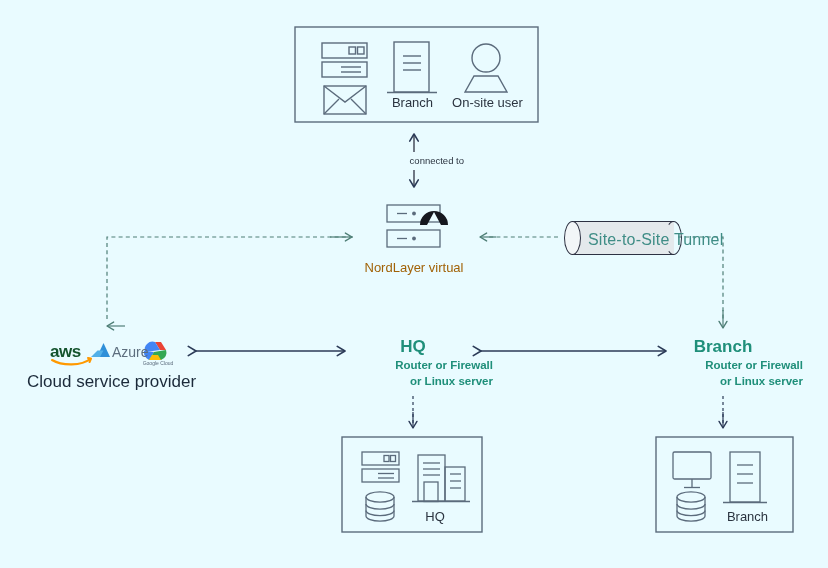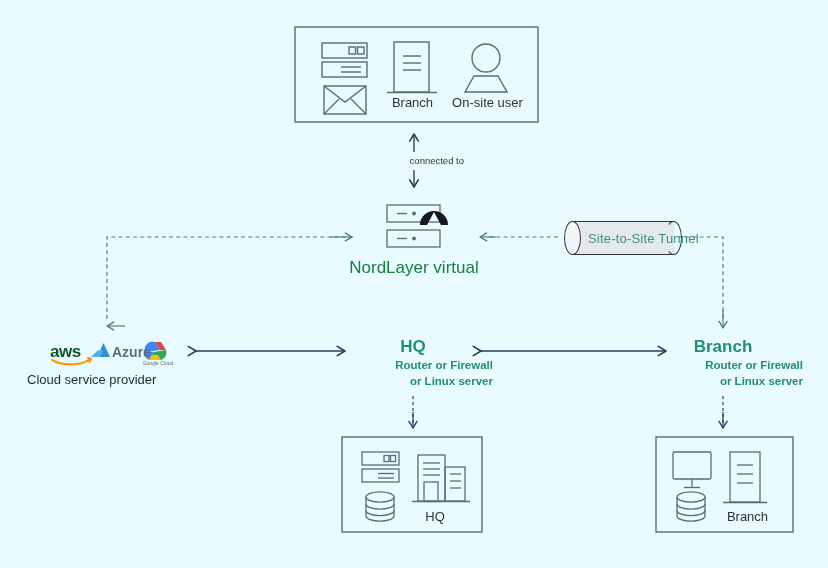--- a/index.html
+++ b/index.html
@@ -27,22 +27,22 @@
     text-align: center;
     white-space: nowrap;
   }
   .small-note {
     color: #2b3440;
     font-size: 9.5px;
     text-align: right;
     white-space: nowrap;
   }
   .node-caption {
-    color: #15803d;
-    font-size: 17px;
+    color: #a16207;
+    font-size: 13px;
     line-height: 18px;
     text-align: center;
     white-space: nowrap;
   }
   .site-title {
     color: #1f8f7a;
     font-size: 17px;
     font-weight: bold;
     text-align: center;
     white-space: nowrap;
@@ -50,27 +50,27 @@
   .site-sub {
     color: #1f8f7a;
     font-size: 11.5px;
     font-weight: bold;
     line-height: 16px;
     text-align: right;
     white-space: nowrap;
   }
   .cloud-caption {
     color: #1b2a3a;
-    font-size: 13px;
+    font-size: 17px;
     text-align: left;
     white-space: nowrap;
   }
   .tunnel-label {
     color: #3f8d86;
-    font-size: 13px;
+    font-size: 16px;
     white-space: nowrap;
     letter-spacing: .2px;
   }
 
   
   .tunnel-wrap { position: absolute; }
   .tunnel-body {
     position: absolute;
     left: 10px; top: 0;
     width: 102px; height: 34px;
@@ -275,21 +275,21 @@
   <div class="abs node-caption" style="left:334px;top:259px;width:160px;">NordLayer virtual</div>
 
   <div class="tunnel-wrap" style="left:562px;top:221px;width:124px;height:34px;">
     <div class="tunnel-body"></div>
     <div class="tunnel-cap-right"></div>
     <div class="tunnel-cap-left"></div>
     <div class="tunnel-label-pos tunnel-label">Site-to-Site Tunnel</div>
   </div>
 
   <div class="abs aws-text" style="left:50px;top:343px;">aws</div>
-  <div class="abs azure-text" style="left:112px;top:345px;font-weight:bold;">Azure</div>
+  <div class="abs azure-text" style="left:112px;top:345px;">Azure</div>
   <div class="abs gcloud-text" style="left:136px;top:360px;width:44px;">Google Cloud</div>
   <div class="abs cloud-caption" style="left:27px;top:372px;width:168px;">Cloud service provider</div>
 
   <div class="abs site-title" style="left:343px;top:337px;width:140px;">HQ</div>
   <div class="abs site-sub" style="left:333px;top:357px;width:160px;">Router or Firewall</div>
   <div class="abs site-sub" style="left:333px;top:373px;width:160px;">or Linux server</div>
 
   <div class="abs site-title" style="left:653px;top:337px;width:140px;">Branch</div>
   <div class="abs site-sub" style="left:643px;top:357px;width:160px;">Router or Firewall</div>
   <div class="abs site-sub" style="left:643px;top:373px;width:160px;">or Linux server</div>

